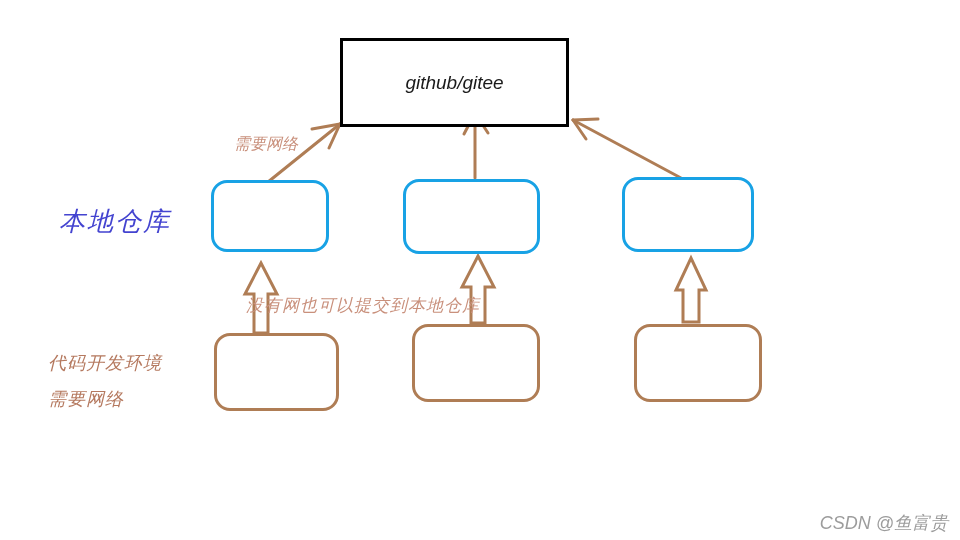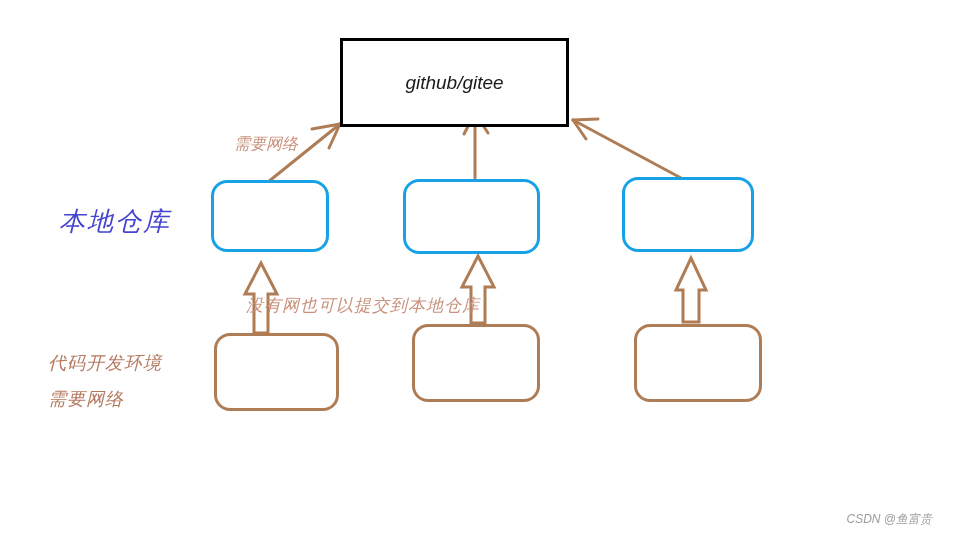--- a/index.html
+++ b/index.html
@@ -102,22 +102,22 @@
     color: var(--label-brown);
   }
   .lbl-dev-env-2 {
     left: 48px; top: 387px;
     font-size: 18px;
     letter-spacing: 1px;
     color: var(--label-brown);
   }
   .watermark {
     position: absolute;
-    right: 28px; top: 511px;
-    font-size: 12px;
+    right: 12px; top: 511px;
+    font-size: 18px;
     color: var(--watermark-gray);
   }
 </style>
 </head>
 <body>
 
 <div class="canvas">
 
   <svg class="arrows" viewBox="0 0 960 540" xmlns="http://www.w3.org/2000/svg" aria-hidden="true">
 

